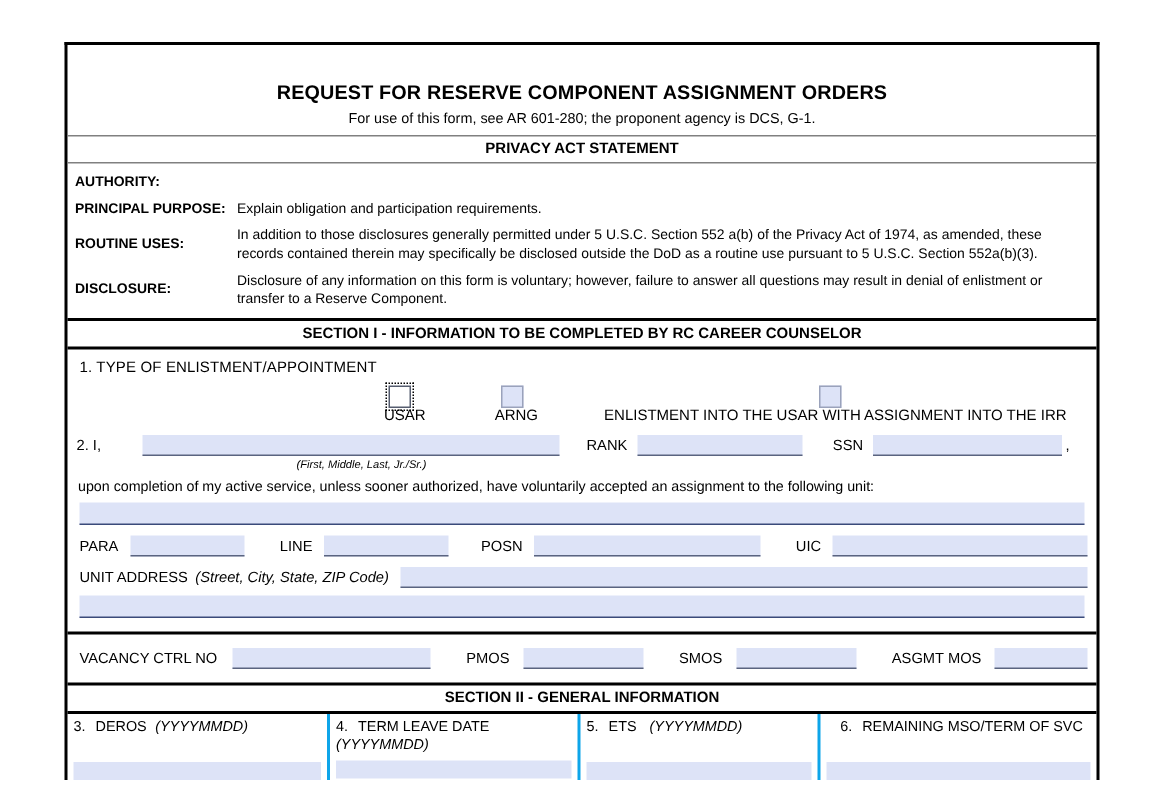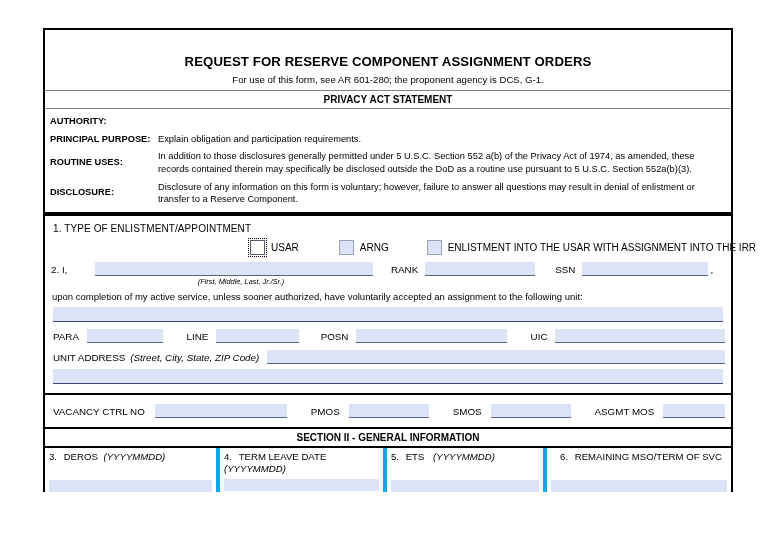--- a/index.html
+++ b/index.html
@@ -93,21 +93,21 @@
     color: #000;
     padding: 7px 0 4px 8px;
     letter-spacing: 0.1px;
   }
 
   .cbrow {
     display: flex;
     align-items: center;
     padding: 2px 0 7px 0;
   }
-  .cb-group { display: flex; align-items: center; }
+  .cb-group { display: flex; align-items: center; flex-direction: column; }
   .cb {
     width: 15px;
     height: 15px;
     background: #dde3f7;
     border: 1px solid #9aa2bb;
     box-sizing: border-box;
     display: inline-block;
   }
   .cb.focused {
     background: #ffffff;
@@ -157,21 +157,21 @@
     font-size: 9.5px;
     color: #000;
     padding: 3px 6px 2px 7px;
     line-height: 1.3;
   }
 
   
   .tbl { display: flex; width: 100%; box-sizing: border-box; }
   .tcell {
     box-sizing: border-box;
-    border-right: 4px solid #0ea5e9;
+    border-right: 2px solid #0ea5e9;
     padding: 3px 0 0 4px;
     min-height: 40px;
   }
   .tcell:last-child { border-right: none; }
   .tcell-head {
     font-size: 9.6px;
     color: #000;
     line-height: 1.25;
   }
   .tcell-fld {
@@ -216,20 +216,21 @@
 
     <div class="pa-row tall">
       <div class="pa-label">DISCLOSURE:</div>
       <div class="pa-text">Disclosure of any information on this form is voluntary; however, failure to answer all questions may result in denial of enlistment or transfer to a Reserve Component.</div>
     </div>
 
   </div>
 
   <div class="hline-black"></div>
 
+  <div class="section-band">SECTION I - INFORMATION TO BE COMPLETED BY RC CAREER COUNSELOR</div>
 
   <div class="hline-black"></div>
 
   <div class="sec1">
 
     <div class="q1-line">1.  TYPE OF ENLISTMENT/APPOINTMENT</div>
 
     <div class="cbrow">
       <div class="cb-group" style="margin-left:205px;">
         <span class="cb focused"></span>

